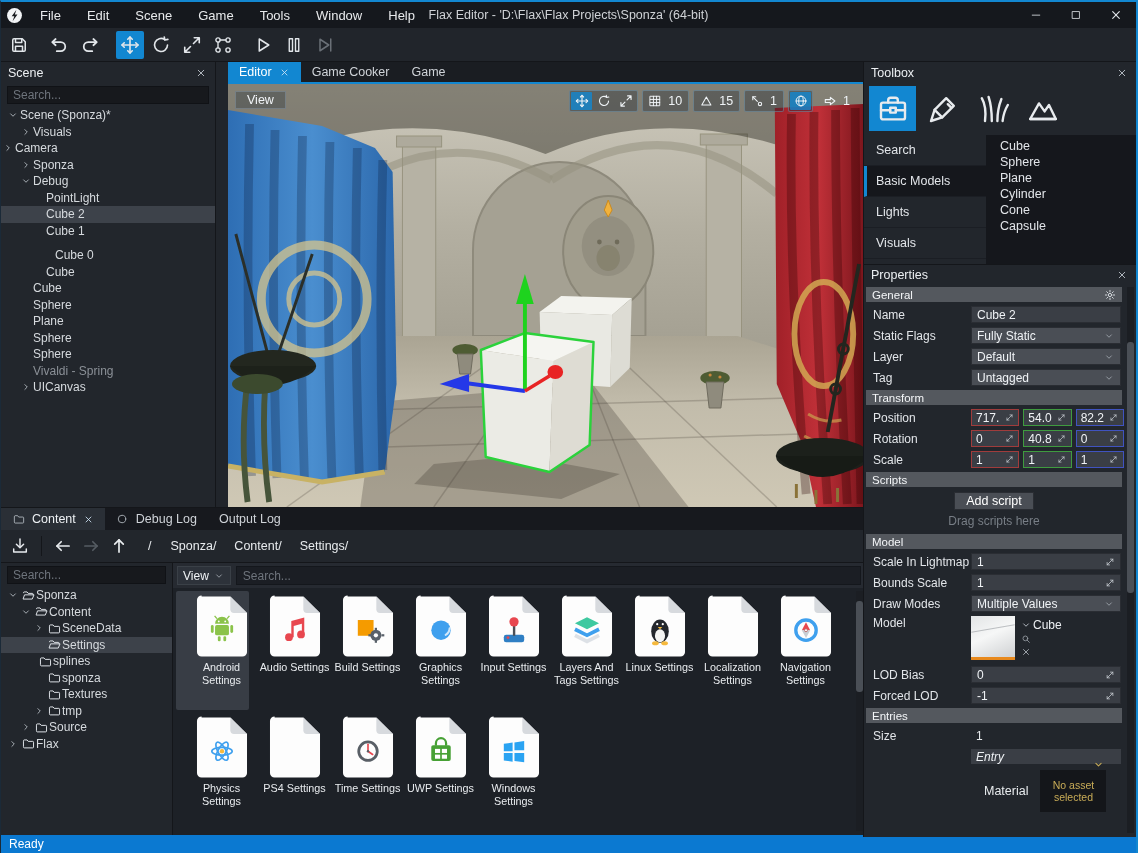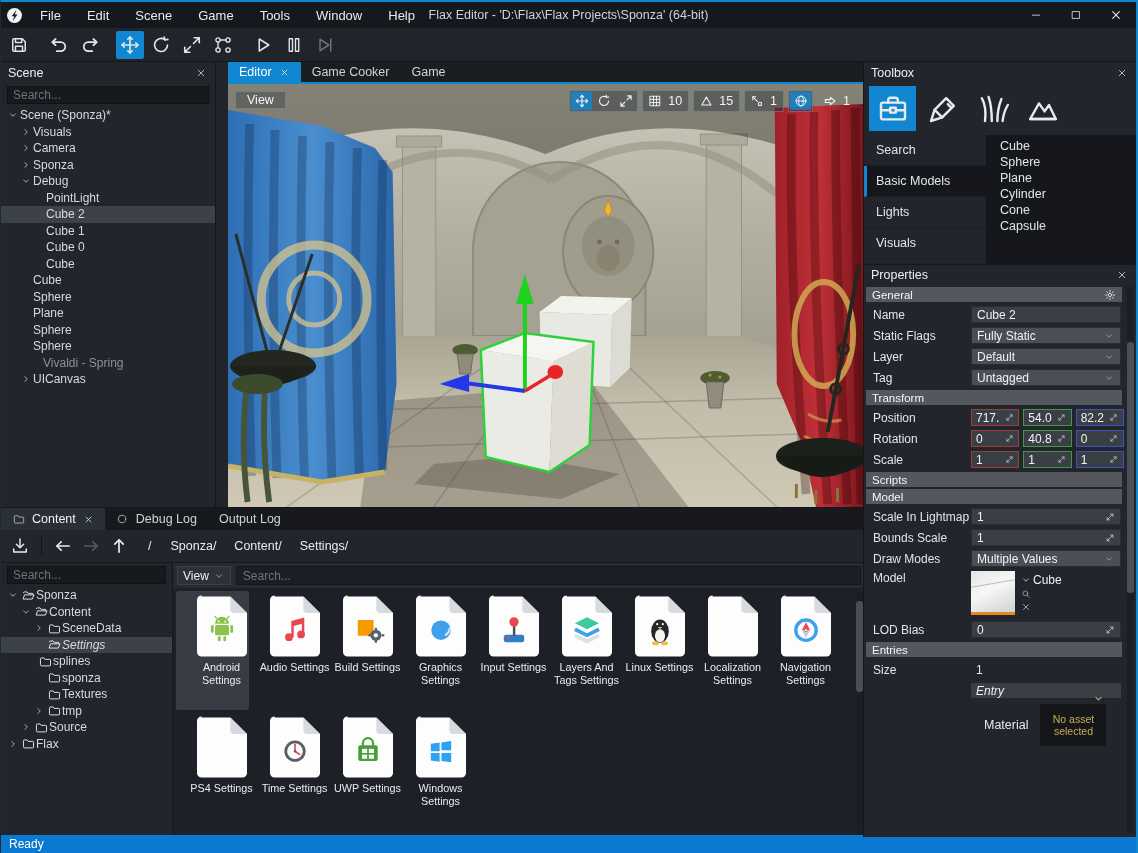--- a/index.html
+++ b/index.html
@@ -281,21 +281,21 @@
             <span>Scene (Sponza)*</span>
           </div>
           <div class="trow" style="padding-left: 18px;">
             <span class="icon chev">
               <svg viewBox="0 0 16 16" fill="none" stroke="currentColor" stroke-width="1.5" stroke-linecap="round" stroke-linejoin="round">
                 <path d="M6.2 4.2 10 8l-3.8 3.8"></path>
               </svg>
             </span>
             <span>Visuals</span>
           </div>
-          <div class="trow" style="padding-left: 18px;">
+          <div class="trow" style="">
             <span class="icon chev">
               <svg viewBox="0 0 16 16" fill="none" stroke="currentColor" stroke-width="1.5" stroke-linecap="round" stroke-linejoin="round">
                 <path d="M6.2 4.2 10 8l-3.8 3.8"></path>
               </svg>
             </span>
             <span>Camera</span>
           </div>
           <div class="trow" style="padding-left: 18px;">
             <span class="icon chev">
               <svg viewBox="0 0 16 16" fill="none" stroke="currentColor" stroke-width="1.5" stroke-linecap="round" stroke-linejoin="round">
@@ -317,21 +317,21 @@
             <span>PointLight</span>
           </div>
           <div class="trow selected" style="padding-left: 31px;">
             <span class="chev"></span>
             <span>Cube 2</span>
           </div>
           <div class="trow" style="padding-left: 31px;">
             <span class="chev"></span>
             <span>Cube 1</span>
           </div>
-          <div class="trow" style="padding-left: 31px;">
+          <div class="trow" style="padding-left: 40px; margin-top: 8px;">
             <span class="chev"></span>
             <span>Cube 0</span>
           </div>
           <div class="trow" style="padding-left: 31px;">
             <span class="chev"></span>
             <span>Cube</span>
           </div>
           <div class="trow" style="padding-left: 18px;">
             <span class="chev"></span>
             <span>Cube</span>
@@ -345,21 +345,21 @@
             <span>Plane</span>
           </div>
           <div class="trow" style="padding-left: 18px;">
             <span class="chev"></span>
             <span>Sphere</span>
           </div>
           <div class="trow" style="padding-left: 18px;">
             <span class="chev"></span>
             <span>Sphere</span>
           </div>
-          <div class="trow dim" style="padding-left: 28px;">
+          <div class="trow dim" style="padding-left: 18px;">
             <span class="chev"></span>
             <span>Vivaldi - Spring</span>
           </div>
           <div class="trow" style="padding-left: 18px;">
             <span class="icon chev">
               <svg viewBox="0 0 16 16" fill="none" stroke="currentColor" stroke-width="1.5" stroke-linecap="round" stroke-linejoin="round">
                 <path d="M6.2 4.2 10 8l-3.8 3.8"></path>
               </svg>
             </span>
             <span>UICanvas</span>
@@ -802,20 +802,24 @@
                     <path d="M8.8 3.4h3.8v3.8"></path>
                     <path d="M7.2 12.6H3.4V8.8"></path>
                   </svg>
                 </span>
               </div>
             </div>
           </div>
           <div class="sect">
             <span>Scripts</span>
           </div>
+          <div class="scripts-box">
+            <div class="addscript">Add script</div>
+            <div class="hint">Drag scripts here</div>
+          </div>
           <div class="sect">
             <span>Model</span>
           </div>
           <div class="prow">
             <div class="plabel">Scale In Lightmap</div>
             <div class="pfield">
               <div class="ibox num">
                 <span>1</span>
                 <span class="icon drag">
                   <svg viewBox="0 0 16 16" fill="none" stroke="currentColor" stroke-width="1.3" stroke-linecap="round" stroke-linejoin="round">
@@ -880,20 +884,35 @@
                   </svg>
                 </span>
               </div>
             </div>
           </div>
           <div class="prow">
             <div class="plabel">LOD Bias</div>
             <div class="pfield">
               <div class="ibox num">
                 <span>0</span>
+                <span class="icon drag">
+                  <svg viewBox="0 0 16 16" fill="none" stroke="currentColor" stroke-width="1.3" stroke-linecap="round" stroke-linejoin="round">
+                    <path d="M3.4 12.6 12.6 3.4"></path>
+                    <path d="M8.8 3.4h3.8v3.8"></path>
+                    <path d="M7.2 12.6H3.4V8.8"></path>
+                  </svg>
+                </span>
+              </div>
+            </div>
+          </div>
+          <div class="prow">
+            <div class="plabel">Forced LOD</div>
+            <div class="pfield">
+              <div class="ibox num">
+                <span>-1</span>
                 <span class="icon drag">
                   <svg viewBox="0 0 16 16" fill="none" stroke="currentColor" stroke-width="1.3" stroke-linecap="round" stroke-linejoin="round">
                     <path d="M3.4 12.6 12.6 3.4"></path>
                     <path d="M8.8 3.4h3.8v3.8"></path>
                     <path d="M7.2 12.6H3.4V8.8"></path>
                   </svg>
                 </span>
               </div>
             </div>
           </div>
@@ -1026,21 +1045,21 @@
                   <path d="M6.2 4.2 10 8l-3.8 3.8"></path>
                 </svg>
               </span>
               <span class="icon fold">
                 <svg viewBox="0 0 16 16" fill="none" stroke="currentColor" stroke-width="1.2" stroke-linecap="round" stroke-linejoin="round">
                   <path d="M1.8 4.6a1 1 0 0 1 1-1h3.4l1.4 1.8h5.6a1 1 0 0 1 1 1v6a1 1 0 0 1-1 1H2.8a1 1 0 0 1-1-1z"></path>
                 </svg>
               </span>
               <span>SceneData</span>
             </div>
-            <div class="trow selected" style="padding-left: 31px; font-style: italic;">
+            <div class="trow selected" style="padding-left: 31px;">
               <span class="chev"></span>
               <span class="icon fold">
                 <svg viewBox="0 0 16 16" fill="none" stroke="currentColor" stroke-width="1.2" stroke-linecap="round" stroke-linejoin="round">
                   <path d="M1.8 4.6a1 1 0 0 1 1-1h3.4l1.4 1.8h5a1 1 0 0 1 1 1v.8"></path>
                   <path d="M3.6 7.2h11.2L12.6 12.4H1.8z"></path>
                 </svg>
               </span>
               <span>Settings</span>
             </div>
             <div class="trow" style="padding-left: 22px;">
@@ -1253,20 +1272,35 @@
                 </svg>
               </span>
               <div class="flabel">Navigation Settings</div>
             </div>
             <div class="fbreak"></div>
             <div class="tile">
               <span class="icon ficon">
                 <svg viewBox="0 0 56 68">
                   <path d="M6 1.5h31L55 19.5v42a5 5 0 0 1-5 5H6a5 5 0 0 1-5-5v-56a5 5 0 0 1 5-5z" fill="#fdfdfd"></path>
                   <path d="M37 1.5 55 19.5H41a4 4 0 0 1-4-4z" fill="#d7dade"></path>
+                  <g fill="none" stroke="#3fa0ee" stroke-width="1.8">
+                    <ellipse cx="28" cy="38" rx="11" ry="4.2"></ellipse>
+                    <ellipse cx="28" cy="38" rx="11" ry="4.2" transform="rotate(60 28 38)"></ellipse>
+                    <ellipse cx="28" cy="38" rx="11" ry="4.2" transform="rotate(120 28 38)"></ellipse>
+                  </g>
+                  <circle cx="28" cy="38" r="2.4" fill="#f5b93d"></circle>
+                </svg>
+              </span>
+              <div class="flabel">Physics Settings</div>
+            </div>
+            <div class="tile">
+              <span class="icon ficon">
+                <svg viewBox="0 0 56 68">
+                  <path d="M6 1.5h31L55 19.5v42a5 5 0 0 1-5 5H6a5 5 0 0 1-5-5v-56a5 5 0 0 1 5-5z" fill="#fdfdfd"></path>
+                  <path d="M37 1.5 55 19.5H41a4 4 0 0 1-4-4z" fill="#d7dade"></path>
                 </svg>
               </span>
               <div class="flabel">PS4 Settings</div>
             </div>
             <div class="tile">
               <span class="icon ficon">
                 <svg viewBox="0 0 56 68">
                   <path d="M6 1.5h31L55 19.5v42a5 5 0 0 1-5 5H6a5 5 0 0 1-5-5v-56a5 5 0 0 1 5-5z" fill="#fdfdfd"></path>
                   <path d="M37 1.5 55 19.5H41a4 4 0 0 1-4-4z" fill="#d7dade"></path>
                   <circle cx="28" cy="38" r="10" fill="#fdfdfd" stroke="#595f66" stroke-width="3"></circle>

